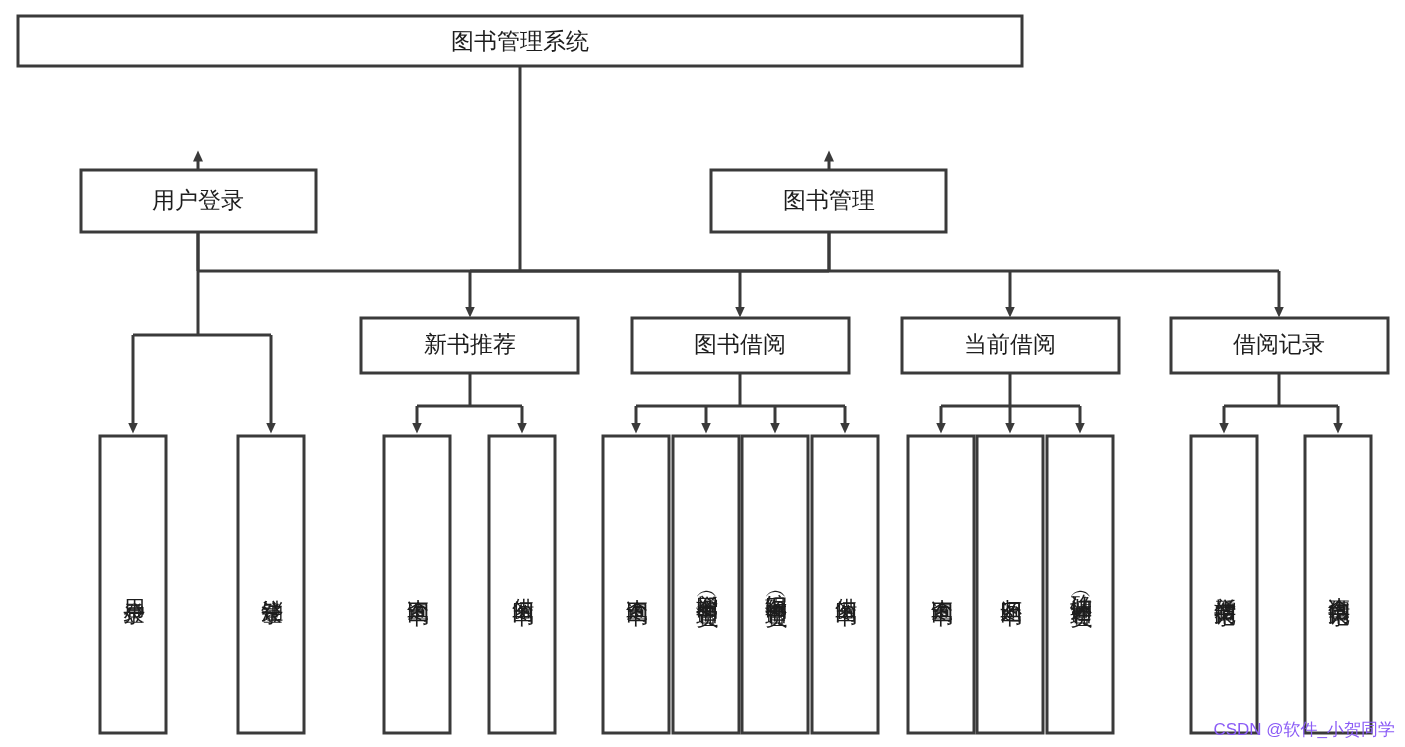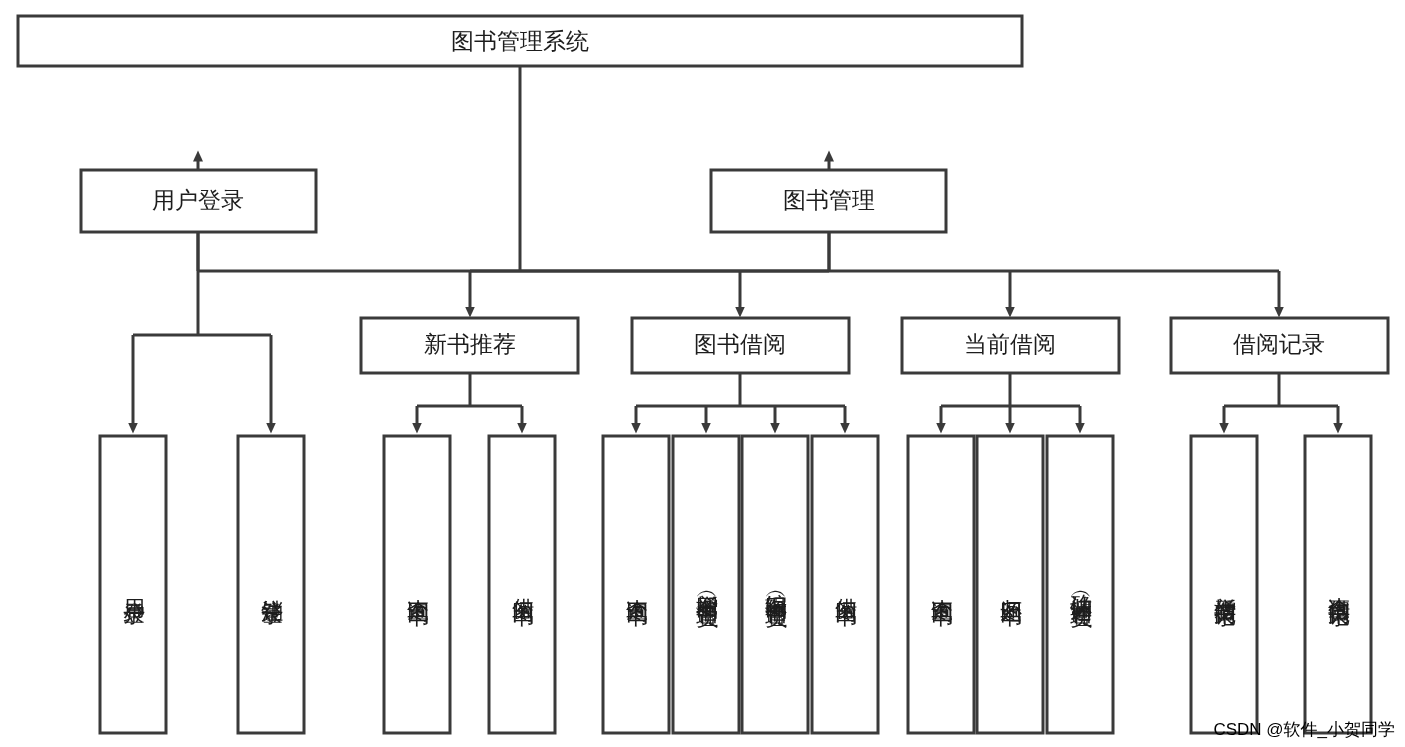--- a/index.html
+++ b/index.html
@@ -23,21 +23,21 @@
     dominant-baseline:middle;
   }
   .node-label.vertical{
     font-size:22px;
     writing-mode:vertical-rl;
     text-orientation:upright;
     letter-spacing:2px;
   }
   .watermark{
     position:absolute;right:10px;bottom:6px;
-    color:#000000;font-size:17px;
+    color:#8b5cf6;font-size:17px;
     font-family:"Liberation Sans","DejaVu Sans",sans-serif;
     white-space:nowrap;user-select:none;
   }
 </style>
 </head>
 <body>
 
 <svg id="diagram" viewBox="0 0 1405 747" xmlns="http://www.w3.org/2000/svg">
 
   <defs>

